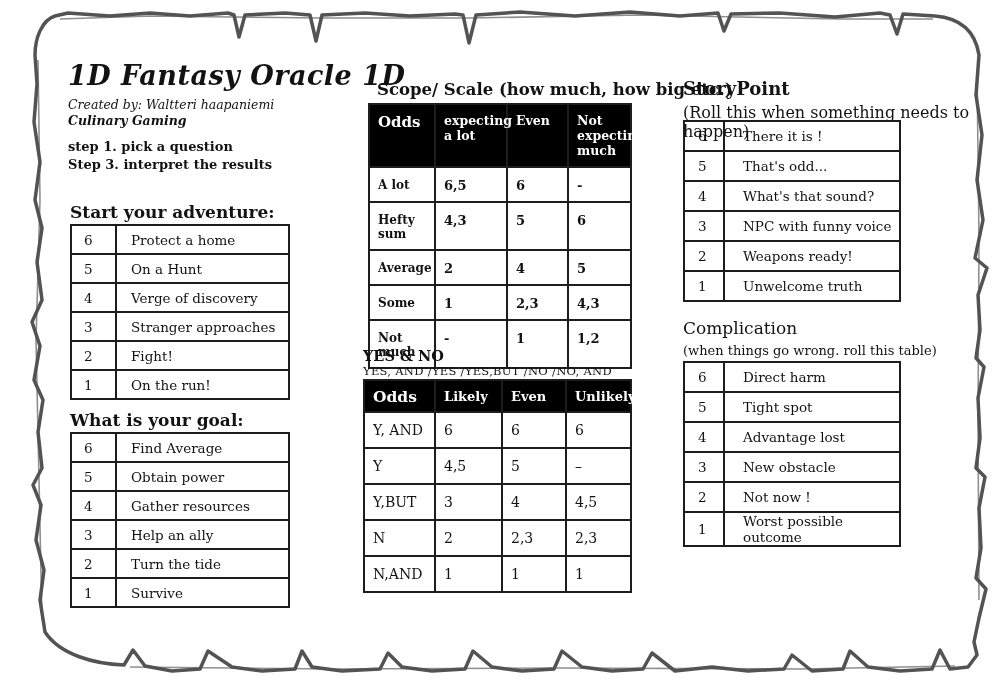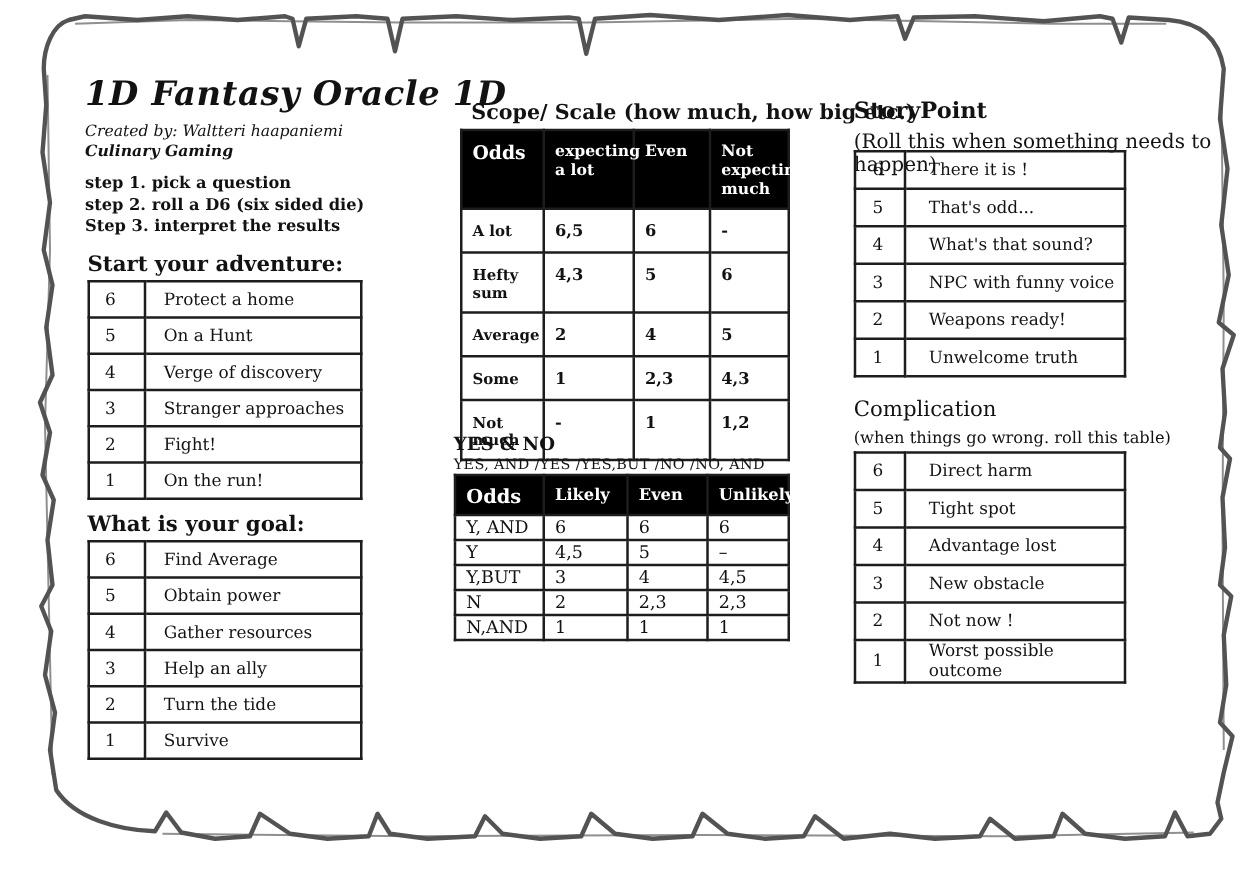--- a/index.html
+++ b/index.html
@@ -44,21 +44,21 @@
   .scope-table td.num { font-weight:bold; font-size:13px; }
   .scope-table col.c1 { width:66px; } .scope-table col.c2 { width:72px; }
   .scope-table col.c3 { width:61px; } .scope-table col.c4 { width:63px; }
 
   .yesno-title { left:363px; top:347px; font-size:14.5px; font-weight:bold; }
   .yesno-sub { left:363px; top:364px; font-size:11.5px; letter-spacing:0.3px; }
   .yesno-table { left:363px; top:379px; width:267px; }
   .yesno-table th, .yesno-table td { border:2px solid #1d1d1d; text-align:left; vertical-align:middle; }
   .yesno-table th { background:#000000; color:#ffffff; font-weight:bold; font-size:13px; padding-left:8px; height:32px; }
   .yesno-table th.odds { font-size:15.5px; }
-  .yesno-table td { font-size:14px; padding-left:8px; height:20px; }
+  .yesno-table td { font-size:14px; padding-left:8px; height:36px; }
   .yesno-table col.c1 { width:71px; } .yesno-table col.c2 { width:67px; }
   .yesno-table col.c3 { width:64px; } .yesno-table col.c4 { width:65px; }
 
   
   .sp-title { left:683px; top:78px; font-size:18px; font-weight:bold; }
   .sp-sub { left:683px; top:103px; font-size:16px; font-weight:normal; }
   .sp-table { left:683px; top:120px; }
   .comp-title { left:683px; top:318px; font-size:17px; font-weight:normal; }
   .comp-sub { left:683px; top:343px; font-size:13px; }
   .comp-table { left:683px; top:361px; }
@@ -111,21 +111,20 @@
     M 38,60 L 40,200 L 36,340 L 39,480 L 42,620
     M 977,70 L 979,240 L 978,420 L 979,600
     M 130,667 L 330,669 L 560,668 L 800,669 L 955,666"></path>
 </svg>
 
 <div class="abs doc-title">1D Fantasy Oracle 1D</div>
 <div class="abs created-by">Created by: Waltteri haapaniemi</div>
 <div class="abs brand">Culinary Gaming</div>
 <div class="abs steps">
   <div>step 1. pick a question</div>
-  <div>step 2. roll a D6 (six sided die)</div>
   <div>Step 3. interpret the results</div>
 </div>
 
 <div class="abs section-title adv-title">Start your adventure:</div>
 <table class="abs d6-table adv-table">
   <tbody>
       <tr>
         <td class="die">6</td>
         <td class="res">Protect a home</td>
       </tr>

